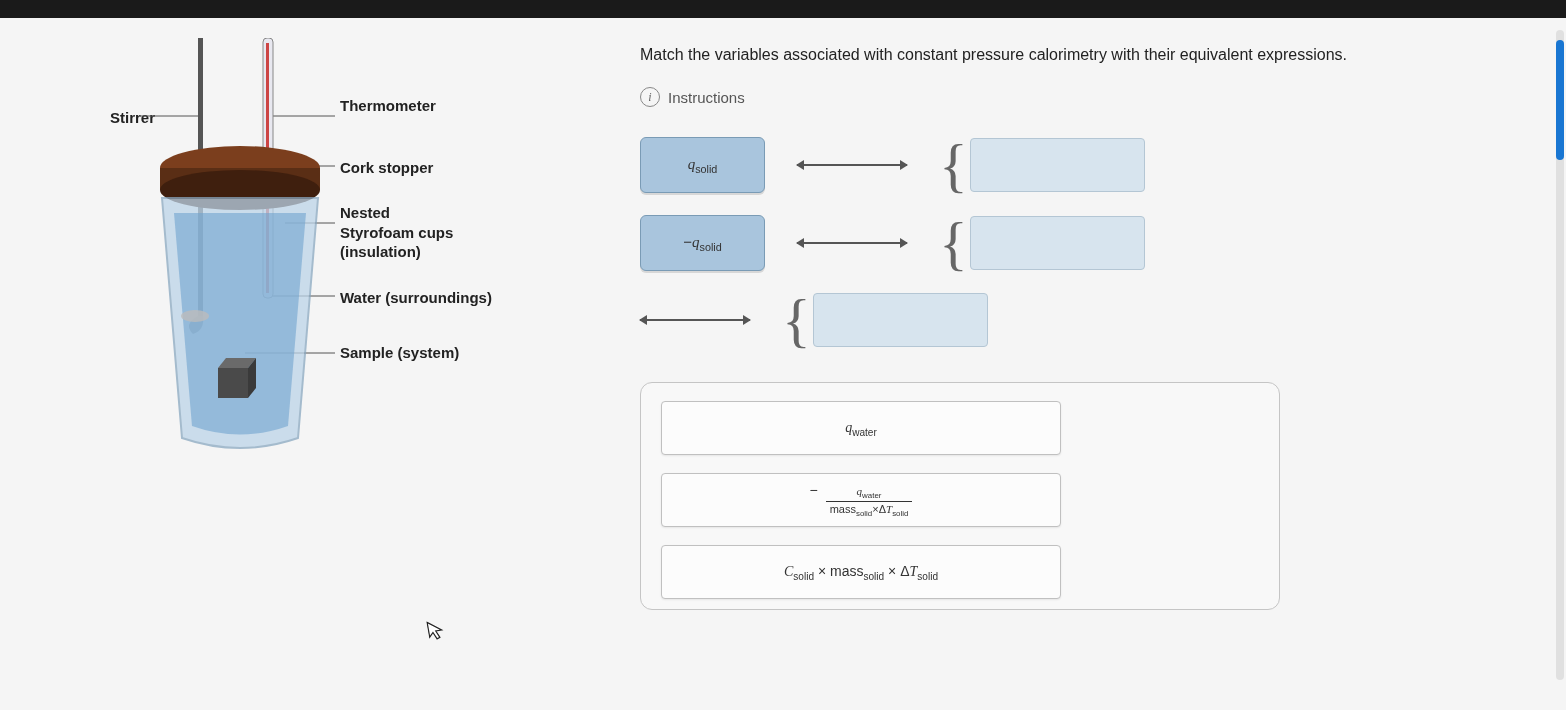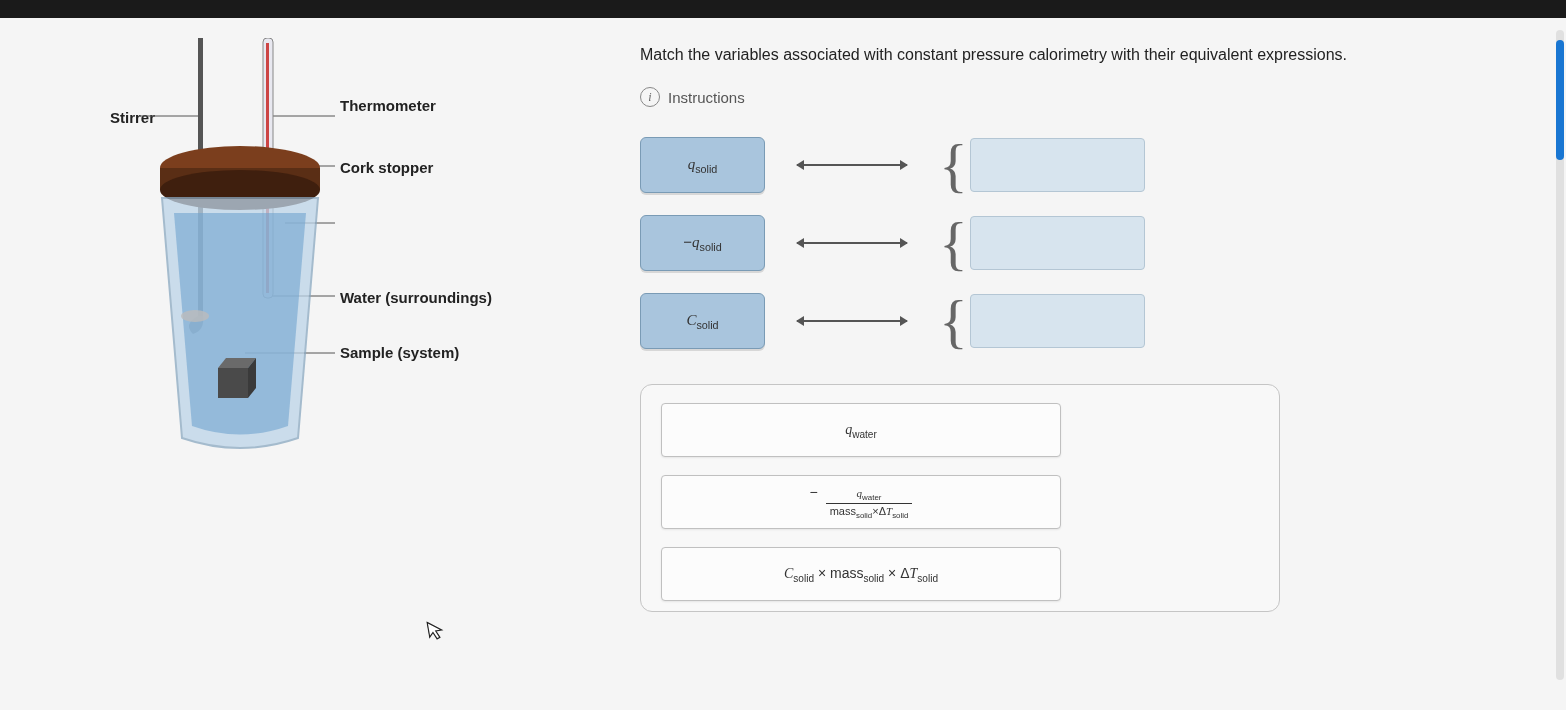--- a/index.html
+++ b/index.html
@@ -212,20 +212,21 @@
 <div class="topbar"></div>
 
 <div class="content">
 
   <div class="left-panel">
     <div class="diagram-area">
 
       <div class="label lbl-stirrer">Stirrer</div>
       <div class="label lbl-thermo">Thermometer</div>
       <div class="label lbl-cork">Cork stopper</div>
+      <div class="label lbl-cups">Nested Styrofoam cups (insulation)</div>
       <div class="label lbl-water">Water (surroundings)</div>
       <div class="label lbl-sample">Sample (system)</div>
 
       <svg class="calorimeter" viewBox="0 0 200 420">
 
         <line x1="-10" y1="78" x2="60" y2="78" stroke="#555" stroke-width="1"></line>
         <line x1="130" y1="78" x2="195" y2="78" stroke="#555" stroke-width="1"></line>
         <line x1="150" y1="128" x2="195" y2="128" stroke="#555" stroke-width="1"></line>
         <line x1="145" y1="185" x2="195" y2="185" stroke="#555" stroke-width="1"></line>
         <line x1="130" y1="258" x2="195" y2="258" stroke="#555" stroke-width="1"></line>
@@ -283,23 +284,20 @@
           <span>−<span class="ital">q</span><span class="sub">solid</span></span>
         </div>
         <div class="arrow-line"></div>
         <div class="brace-slot">
           <span class="brace">{</span>
           <div class="dropzone"></div>
         </div>
       </div>
 
       <div class="match-row">
-        <div class="var-box">
-          <span><span class="ital">C</span><span class="sub">solid</span></span>
-        </div>
         <div class="arrow-line"></div>
         <div class="brace-slot">
           <span class="brace">{</span>
           <div class="dropzone"></div>
         </div>
       </div>
 
     </div>
 
     <div class="answer-bank">

